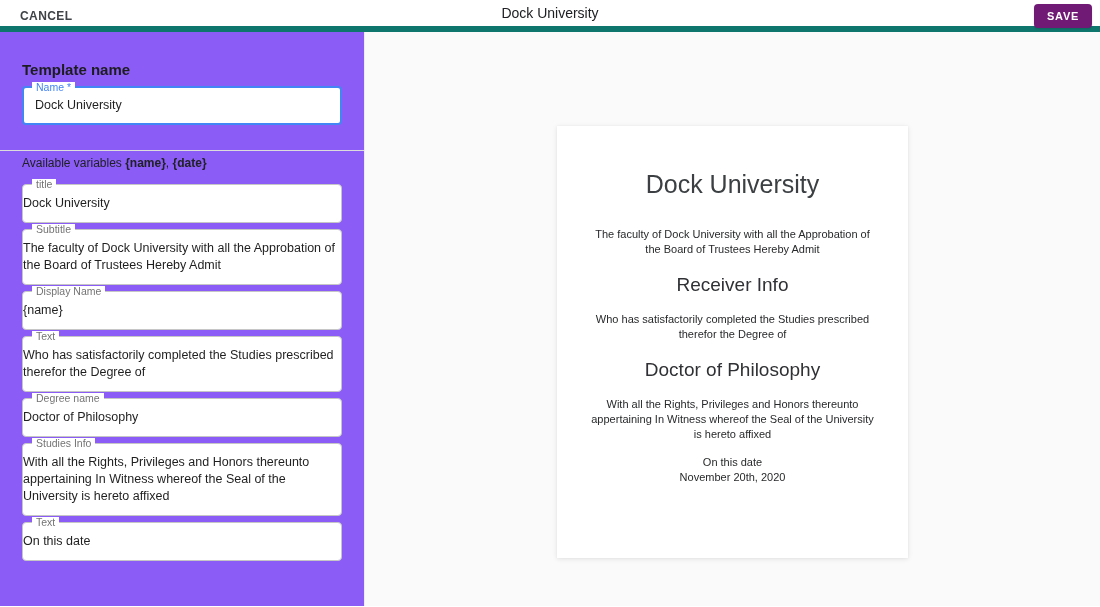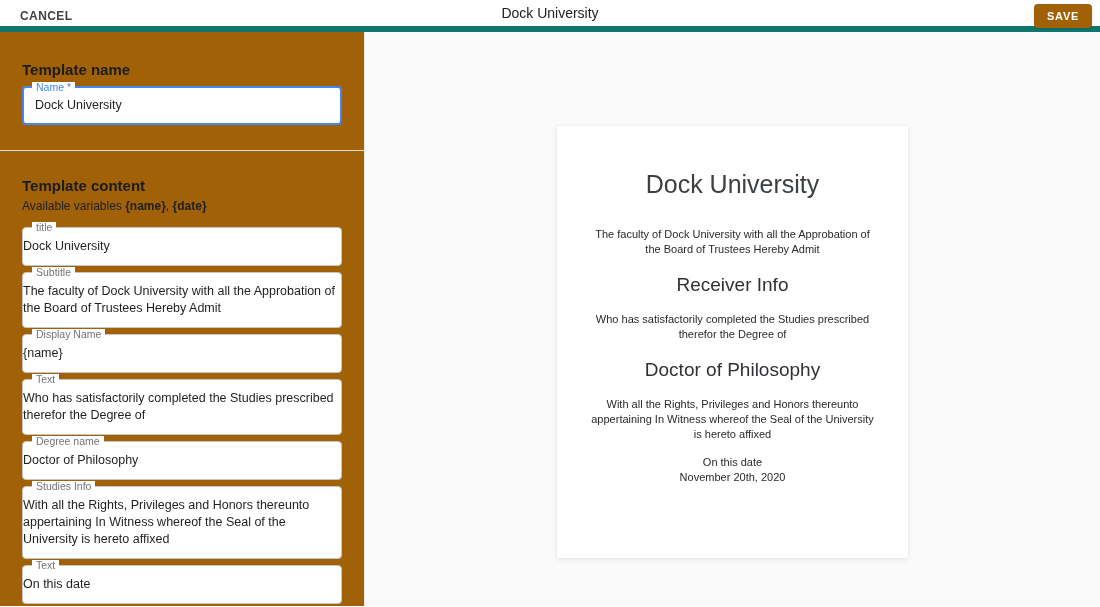--- a/index.html
+++ b/index.html
@@ -18,30 +18,30 @@
   .cancel-btn {
     position:absolute; left:14px; top:0; height:32px;
     display:flex; align-items:center;
     font-size:12px; font-weight:bold; letter-spacing:.4px;
     color:#3f4346; cursor:pointer; background:none; border:none;
     font-family:"Liberation Sans", sans-serif;
   }
   .topbar-title { font-size:14px; color:#202124; }
   .save-btn {
     position:absolute; right:8px; top:4px;
-    background:#a16207; color:#fff; border:none; border-radius:4px;
+    background:#701a75; color:#fff; border:none; border-radius:4px;
     font-size:11px; font-weight:bold; letter-spacing:.7px;
     padding:6px 13px; cursor:pointer;
     font-family:"Liberation Sans", sans-serif;
     box-shadow:0 1px 2px rgba(0,0,0,.15);
   }
   
   .main { display:flex; height:574px; }
   .left-panel {
-    width:365px; flex:0 0 365px; background:#a16207;
+    width:365px; flex:0 0 365px; background:#8b5cf6;
     border-right:1px solid #ececec;
     padding:0 22px; overflow:hidden;
   }
   .section-heading {
     font-size:15px; font-weight:bold; color:#1c1c1e; margin:0;
   }
   .heading-name { margin-top:29px; }
   .divider {
     border:none; border-top:1px solid #dcdcdc;
     margin:25px -22px 0 -22px;
@@ -107,21 +107,20 @@
 
     <h2 class="section-heading heading-name">Template name</h2>
 
     <div class="field focused" style="margin-top:8px;">
       <span class="field-label">Name *</span>
       <div class="field-value">Dock University</div>
     </div>
 
     <hr class="divider">
 
-    <h2 class="section-heading heading-content">Template content</h2>
 
     <div class="hint"><span>Available variables </span><b>{name}</b><span>, </span><b>{date}</b></div>
 
     <div class="fields">
 
       <div class="field">
         <span class="field-label">title</span>
         <div class="field-value">Dock University</div>
       </div>
 

